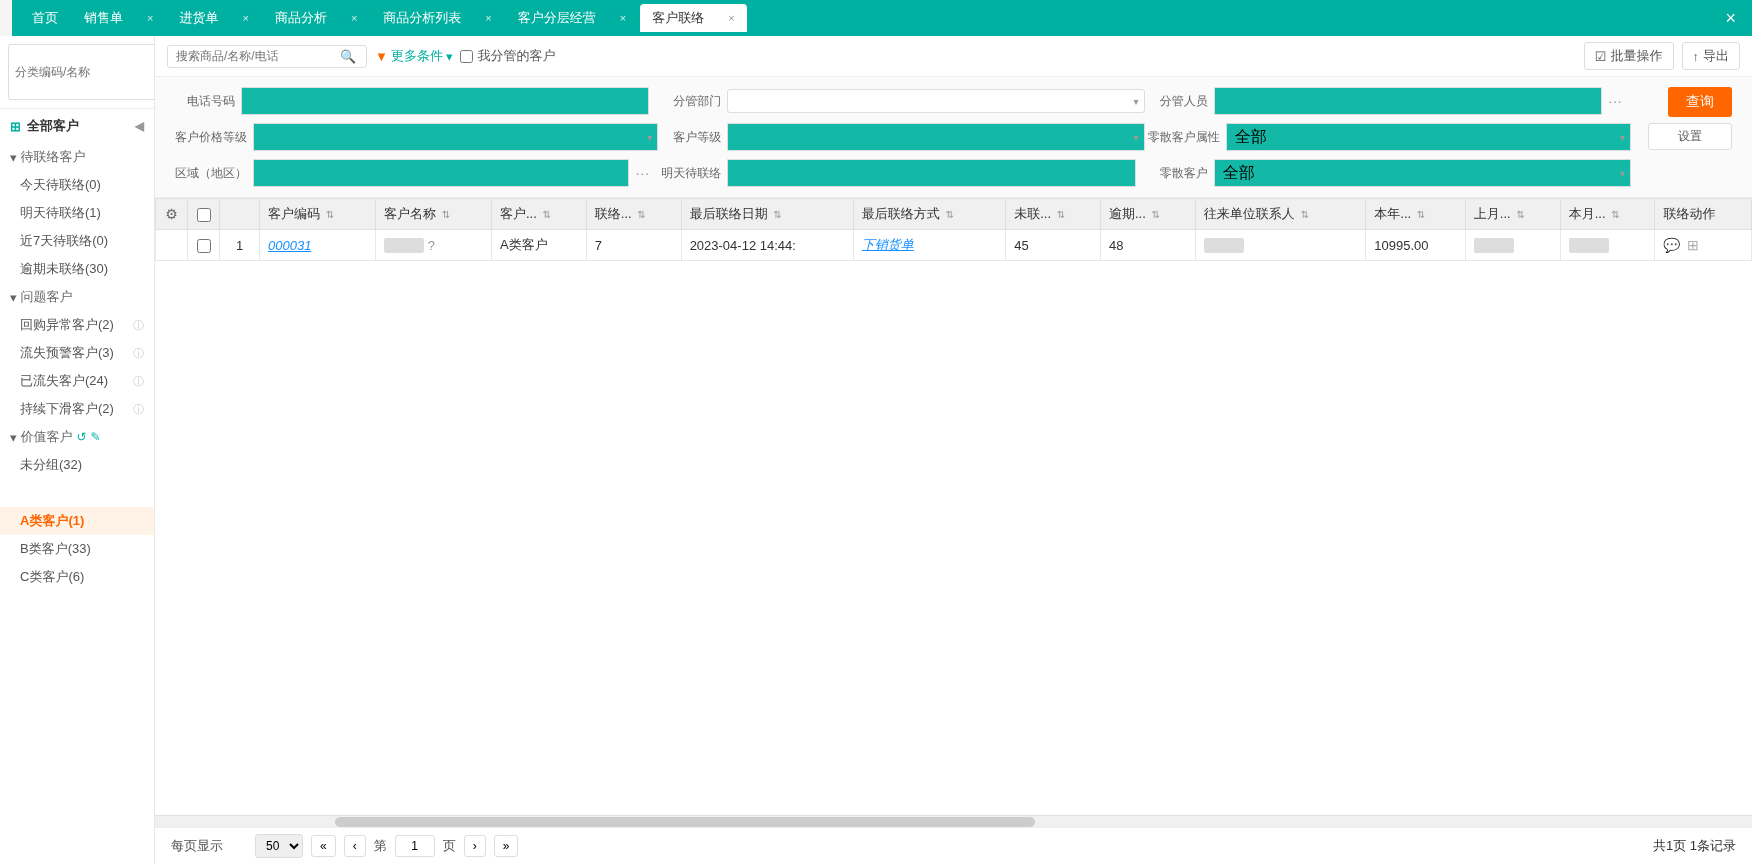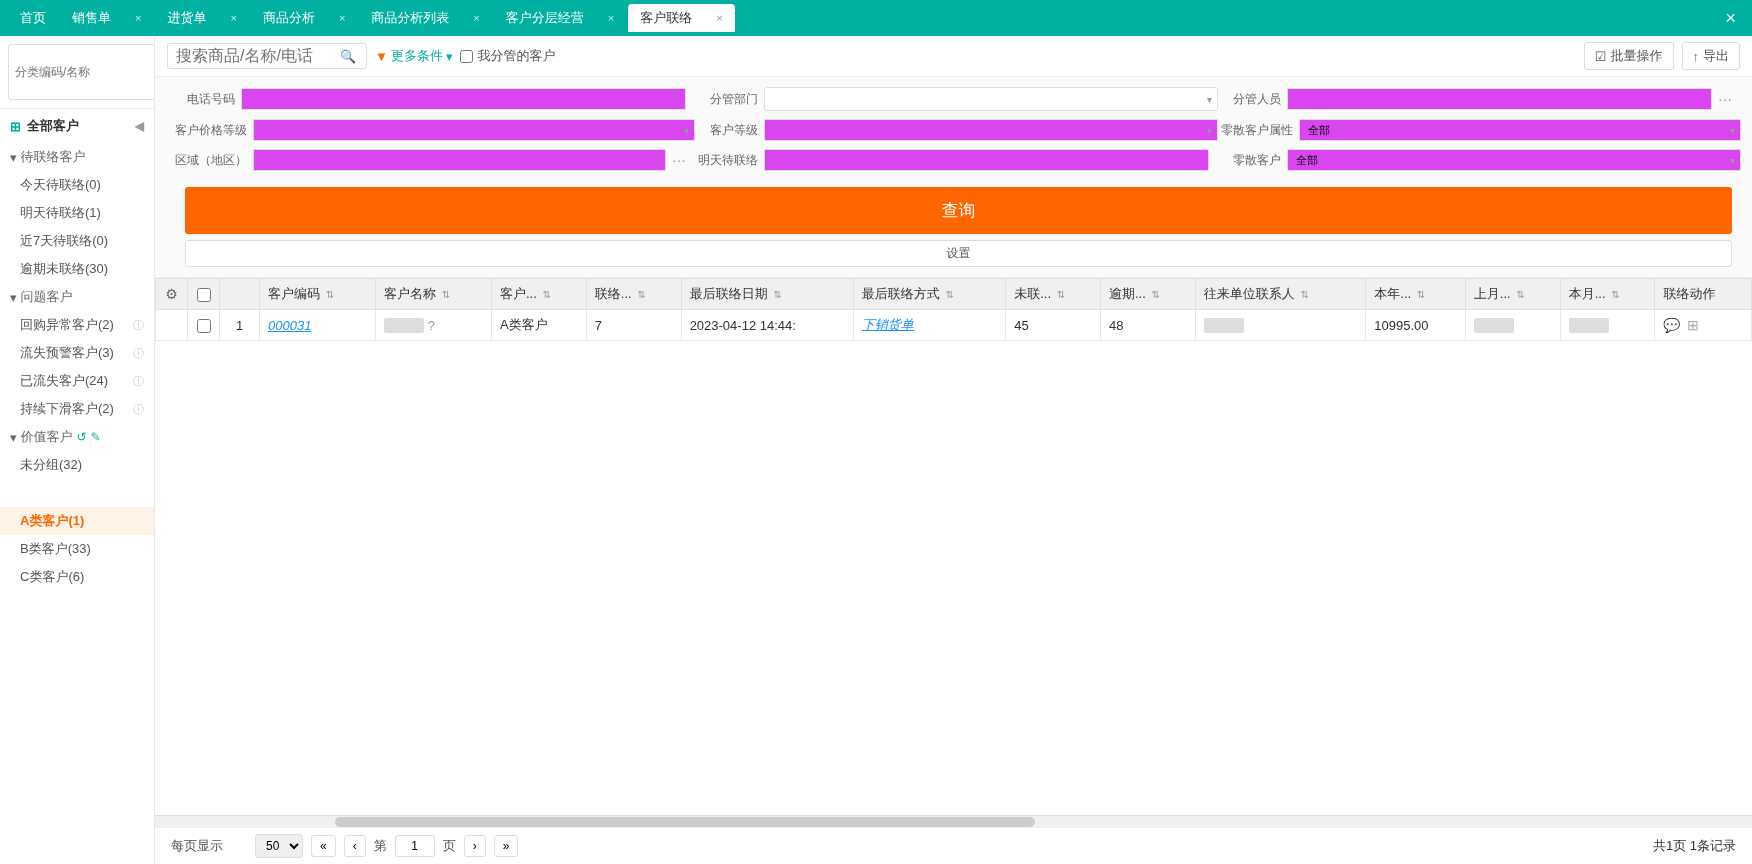--- a/index.html
+++ b/index.html
@@ -6,20 +6,21 @@
     body { background: #f5f5f5; width: 1752px; height: 864px; overflow: hidden; }
 
     
     .top-nav {
       display: flex;
       align-items: center;
       background: #00b0a0;
       height: 36px;
       padding: 0 8px;
       gap: 2px;
+      margin-left: 12px;
     }
     .nav-tab {
       display: flex;
       align-items: center;
       height: 28px;
       padding: 0 12px;
       border-radius: 4px 4px 0 0;
       color: #fff;
       cursor: pointer;
       font-size: 13px;
@@ -138,21 +139,21 @@
       align-items: center;
       border: 1px solid #ddd;
       border-radius: 3px;
       padding: 3px 8px;
       width: 200px;
       gap: 4px;
     }
     .filter-search input {
       border: none;
       outline: none;
-      font-size: 16px;
+      font-size: 12px;
       width: 160px;
     }
     .filter-search-icon { color: #00b0a0; cursor: pointer; }
     .filter-more {
       display: flex;
       align-items: center;
       color: #00b0a0;
       cursor: pointer;
       gap: 3px;
       font-size: 12px;
@@ -204,23 +205,23 @@
       font-size: 12px;
       white-space: nowrap;
       min-width: 60px;
       text-align: right;
     }
     .filter-input {
       flex: 1;
       border: 1px solid #ddd;
       border-radius: 1px;
       padding: 4px 8px;
-      font-size: 11px;
+      font-size: 16px;
       outline: none;
-      background: #d946ef;
+      background: #14b8a6;
     }
     .filter-select {
       flex: 1;
       border: 1px solid #ddd;
       border-radius: 3px;
       padding: 4px 8px;
       font-size: 12px;
       outline: none;
       background: #fff;
       appearance: none;
@@ -242,23 +243,24 @@
       color: #999;
       pointer-events: none;
       font-size: 10px;
     }
     .filter-dots { color: #999; font-size: 14px; cursor: pointer; }
     .btn-query {
       background: #f60;
       color: #fff;
       border: none;
       border-radius: 3px;
-      padding: 12px 18px;
-      cursor: pointer;
-      font-size: 17px;
+      padding: 6px 18px;
+      cursor: pointer;
+      font-size: 14px;
+      margin-left: 20px;
     }
     .btn-settings {
       background: #fff;
       color: #555;
       border: 1px solid #ddd;
       border-radius: 3px;
       padding: 4px 14px;
       cursor: pointer;
       font-size: 12px;
     }
@@ -506,21 +508,21 @@
         <span>☑</span>
         <span>批量操作</span>
       </div>
       <div class="btn-action">
         <span>↑</span>
         <span>导出</span>
       </div>
     </div>
 
     <div class="advanced-filter">
-      <div style="display:flex; gap:16px;flex-direction:column;">
+      <div style="display:flex; gap:16px;">
         <div style="flex:1;">
 
           <div class="filter-row">
             <div class="filter-field">
               <span class="filter-label">电话号码</span>
               <input class="filter-input" type="text" style="">
             </div>
             <div class="filter-field">
               <span class="filter-label">分管部门</span>
               <div class="select-wrapper">

